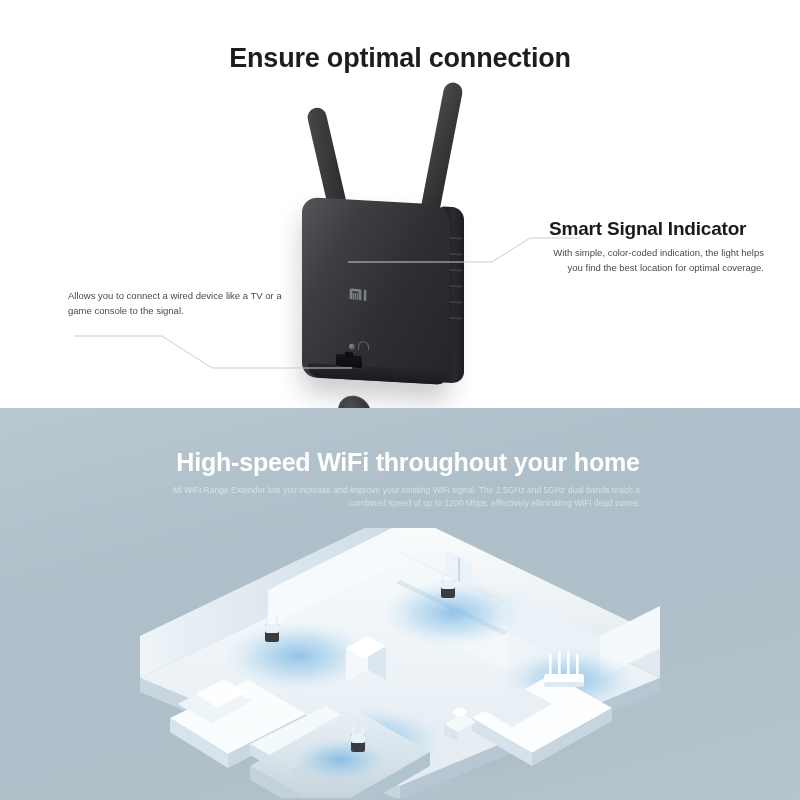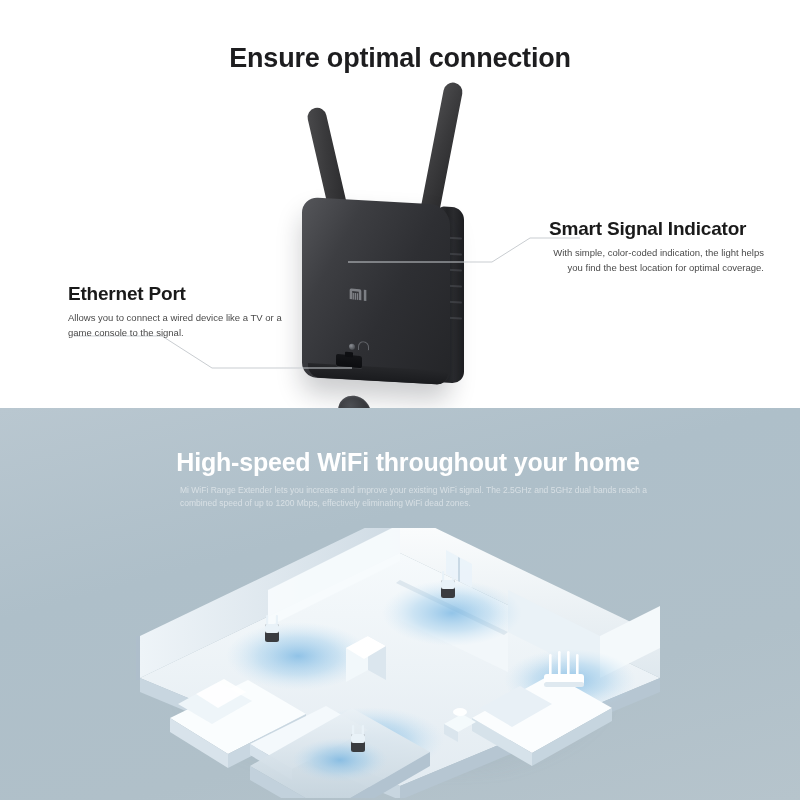--- a/index.html
+++ b/index.html
@@ -128,23 +128,22 @@
     background:linear-gradient(165deg,#b9c7d0 0%,#aebfc9 35%,#b0c0c9 70%,#b6c4cc 100%);
     overflow:hidden;
   }
   .bottom-heading {
     position:absolute; left:8px; top:40px; width:800px; text-align:center;
     font-size:25px; font-weight:bold; color:#ffffff;
     letter-spacing:-0.2px;
   }
   .bottom-sub {
     position:absolute; left:160px; top:76px; width:480px;
-    text-align:left; font-size:8.5px; line-height:1.55;
+    text-align:right; font-size:8.5px; line-height:1.55;
     color:rgba(255,255,255,0.50);
-    margin-left:20px;
   }
 
   
   .scene { position:absolute; left:100px; top:120px; width:600px; height:270px; }
   .floor-shadow {
     position:absolute; left:60px; top:58px; width:470px; height:190px;
     background:radial-gradient(ellipse at 50% 55%, rgba(110,130,145,0.30) 0%, rgba(110,130,145,0.0) 68%);
     filter:blur(6px);
   }
   .iso { position:absolute; left:0; top:0; width:600px; height:270px; }
@@ -192,21 +191,20 @@
     </div>
 
     <svg class="leaders" viewBox="0 0 800 408">
 
       <polyline points="74,336 162,336 212,368 352,368" fill="none" stroke="#c9cdd1" stroke-width="1"></polyline>
 
       <polyline points="348,262 492,262 530,238 580,238" fill="none" stroke="#c9cdd1" stroke-width="1"></polyline>
     </svg>
 
     <div class="callout callout-left">
-      <div class="callout-title">Ethernet Port</div>
       <div class="callout-desc">Allows you to connect a wired device like a TV or a game console to the signal.</div>
     </div>
 
     <div class="callout callout-right">
       <div class="callout-title">Smart Signal Indicator</div>
       <div class="callout-desc">With simple, color-coded indication, the light helps you find the best location for optimal coverage.</div>
     </div>
   </section>
 
   <section class="panel-bottom">

